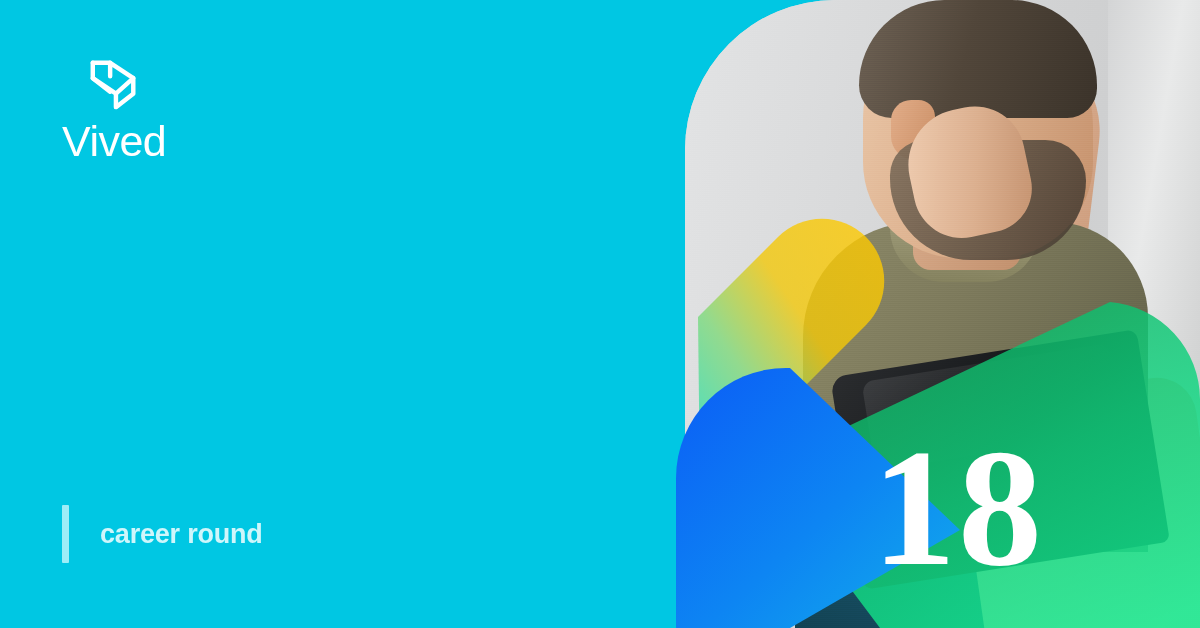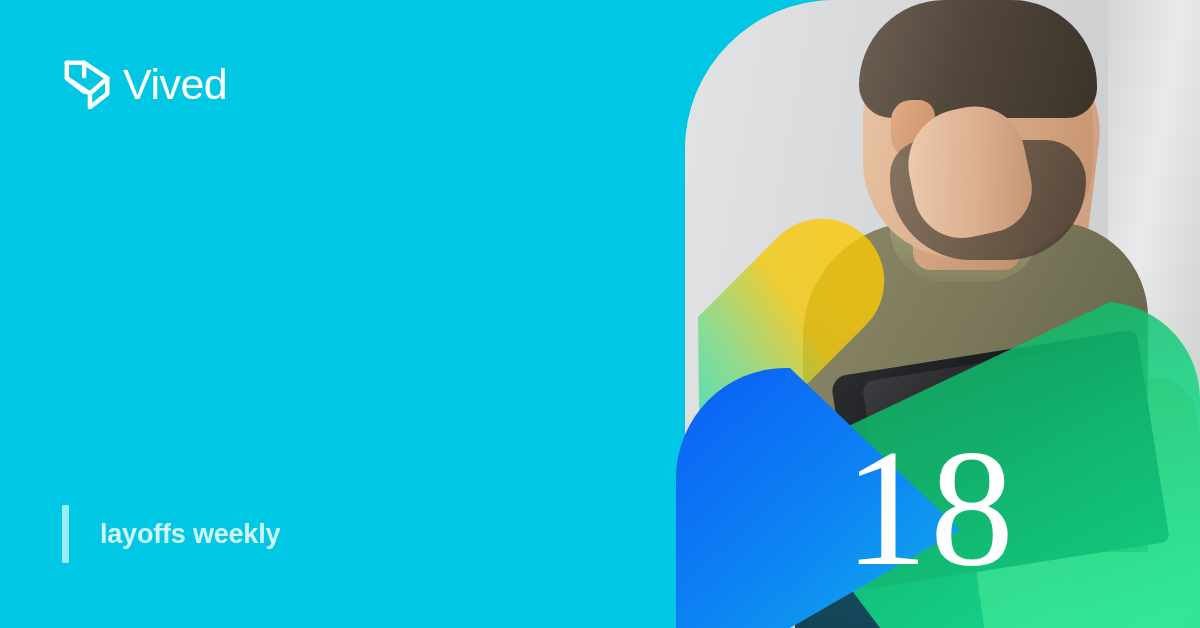--- a/index.html
+++ b/index.html
@@ -25,20 +25,21 @@
     z-index:40;
   }
 
   .brand {
     position:absolute;
     left:62px; top:57px;
     display:flex;
     align-items:center;
     gap:9px;
     height:54px;
+    flex-direction:column;
   }
   .brand-mark { width:52px; height:54px; display:block; }
   .brand-name {
     color:#ffffff;
     font-size:43px;
     font-weight:400;
     letter-spacing:-0.5px;
     line-height:1;
     font-family:"Liberation Sans", sans-serif;
   }
@@ -191,26 +192,26 @@
     width:1200px; height:628px;
     z-index:20;
     pointer-events:none;
     overflow:hidden;
   }
   .shape-svg { position:absolute; left:0; top:0; width:1200px; height:628px; }
 
   
   .issue-number {
     position:absolute;
-    left:844px; top:432px;
+    left:872px; top:432px;
     z-index:30;
     color:#ffffff;
     font-family:"Liberation Serif", serif;
     font-size:168px;
-    font-weight:400;
+    font-weight:700;
     line-height:150px;
     letter-spacing:2px;
   }
 </style>
 </head>
 <body>
 
 <div class="banner">
 
   <div class="photo-panel">
@@ -344,17 +345,17 @@
             <path d="M4,22 L22,36"></path>
           </g>
         </svg>
       </span>
       <span class="brand-name">Vived</span>
     </div>
 
 
     <div class="kicker">
       <span class="kicker-bar"></span>
-      <span class="kicker-label">layoffs weekly</span>
+      <span class="kicker-label">career round</span>
     </div>
 
   </div>
 </div>
 
 </body></html>

